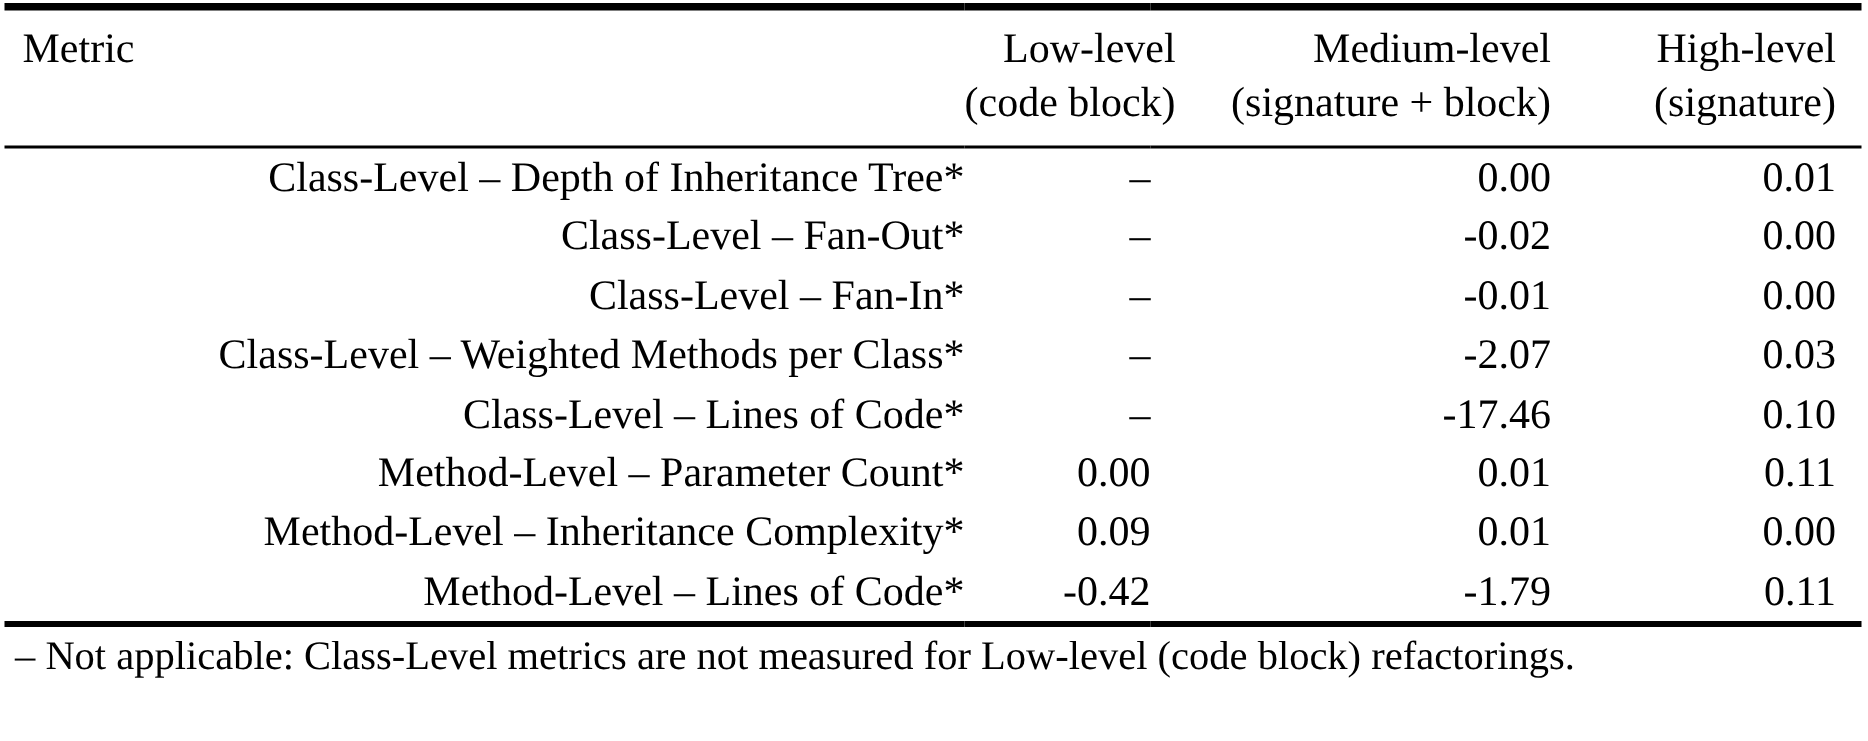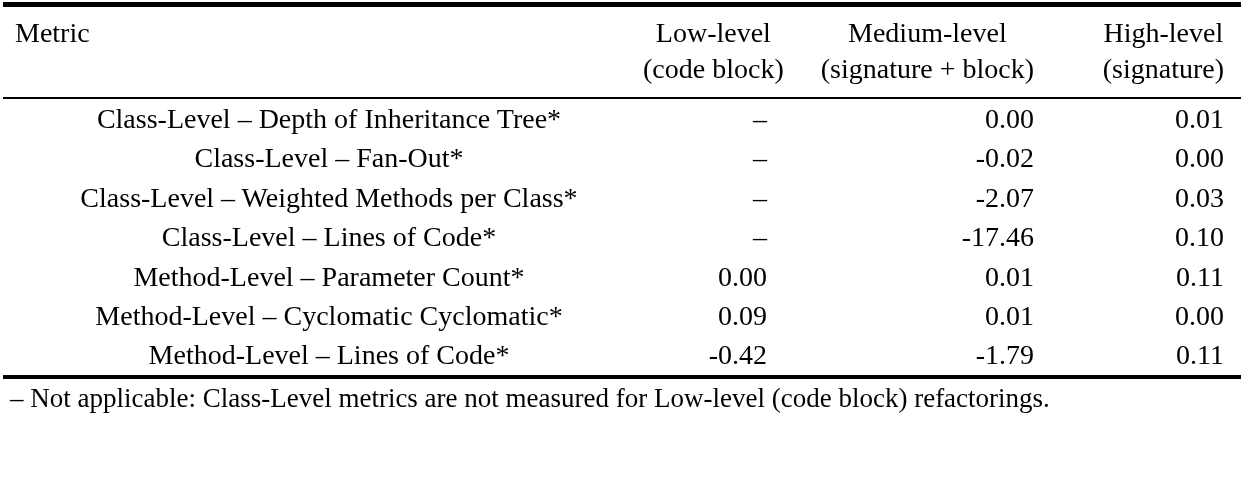--- a/index.html
+++ b/index.html
@@ -41,37 +41,37 @@
     text-align: left;
     padding-left: 12px;
     line-height: 36px;
   }
   th.h-level {
     text-align: right;
   }
   th.h-high { padding-right: 17px; }
   .hdr-stack {
     display: inline-block;
-    text-align: center;
+    text-align: right;
     line-height: 36px;
     white-space: nowrap;
   }
 
   tbody {
     border-bottom: 4px solid #000000;
   }
   tbody td {
     font-size: 28px;
     line-height: 39.4px;
     height: 39.4px;
     padding: 0;
     white-space: nowrap;
   }
   td.metric {
-    text-align: center;
+    text-align: right;
     padding-left: 12px;
   }
   td.num {
     text-align: right;
   }
   td.num-high { padding-right: 17px; }
 
   .footnote {
     font-size: 27px;
     line-height: 38px;
@@ -121,39 +121,45 @@
           <td class="num">0.00</td>
           <td class="num num-high">0.01</td>
         </tr>
         <tr>
           <td class="metric">Class-Level – Fan-Out*</td>
           <td class="num">–</td>
           <td class="num">-0.02</td>
           <td class="num num-high">0.00</td>
         </tr>
         <tr>
+          <td class="metric">Class-Level – Fan-In*</td>
+          <td class="num">–</td>
+          <td class="num">-0.01</td>
+          <td class="num num-high">0.00</td>
+        </tr>
+        <tr>
           <td class="metric">Class-Level – Weighted Methods per Class*</td>
           <td class="num">–</td>
           <td class="num">-2.07</td>
           <td class="num num-high">0.03</td>
         </tr>
         <tr>
           <td class="metric">Class-Level – Lines of Code*</td>
           <td class="num">–</td>
           <td class="num">-17.46</td>
           <td class="num num-high">0.10</td>
         </tr>
         <tr>
           <td class="metric">Method-Level – Parameter Count*</td>
           <td class="num">0.00</td>
           <td class="num">0.01</td>
           <td class="num num-high">0.11</td>
         </tr>
         <tr>
-          <td class="metric">Method-Level – Cyclomatic Cyclomatic*</td>
+          <td class="metric">Method-Level – Inheritance Complexity*</td>
           <td class="num">0.09</td>
           <td class="num">0.01</td>
           <td class="num num-high">0.00</td>
         </tr>
         <tr>
           <td class="metric">Method-Level – Lines of Code*</td>
           <td class="num">-0.42</td>
           <td class="num">-1.79</td>
           <td class="num num-high">0.11</td>
         </tr>

